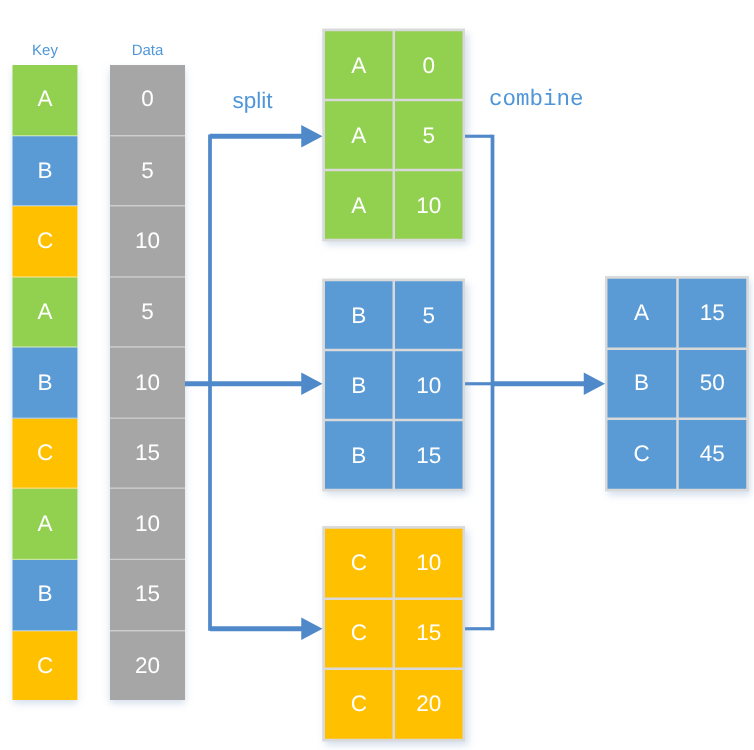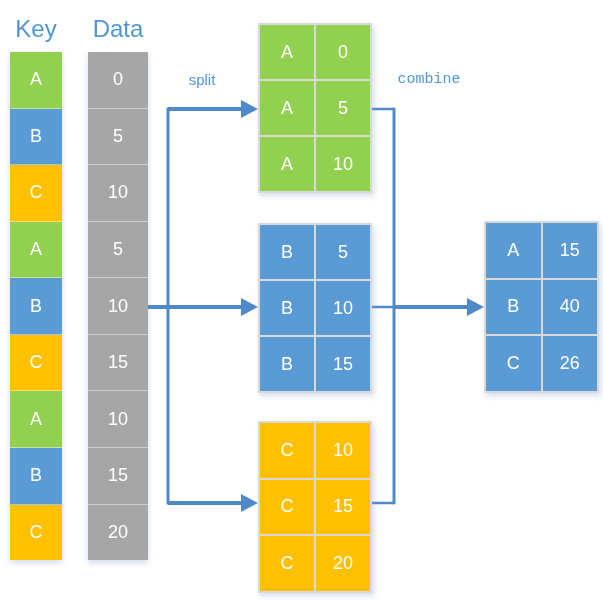--- a/index.html
+++ b/index.html
@@ -10,34 +10,34 @@
   }
   .canvas {
     position: relative;
     width: 603px;
     height: 600px;
     background: #ffffff;
     overflow: hidden;
   }
   .col-header {
     position: absolute;
-    top: 17px;
+    top: 28px;
     height: 24px;
     line-height: 24px;
     text-align: center;
-    font-size: 24px;
+    font-size: 12px;
     color: #4f96d8;
   }
   .flow-label {
     position: absolute;
     top: 68px;
     height: 24px;
     line-height: 24px;
     text-align: center;
-    font-size: 15px;
+    font-size: 18px;
     color: #4f96d8;
   }
   .stack {
     position: absolute;
     top: 52px;
     height: 508px;
     display: flex;
     flex-direction: column;
     box-sizing: border-box;
     box-shadow: 0 3px 6px rgba(130,160,200,0.35);
@@ -172,18 +172,18 @@
     <div class="tcell orange">C</div>
     <div class="tcell orange">15</div>
     <div class="tcell orange">C</div>
     <div class="tcell orange">20</div>
   </div>
 
   <div class="kv-table table-result">
     <div class="tcell blue">A</div>
     <div class="tcell blue">15</div>
     <div class="tcell blue">B</div>
-    <div class="tcell blue">40</div>
+    <div class="tcell blue">50</div>
     <div class="tcell blue">C</div>
-    <div class="tcell blue">26</div>
+    <div class="tcell blue">45</div>
   </div>
 
 </div>
 
 </body></html>

